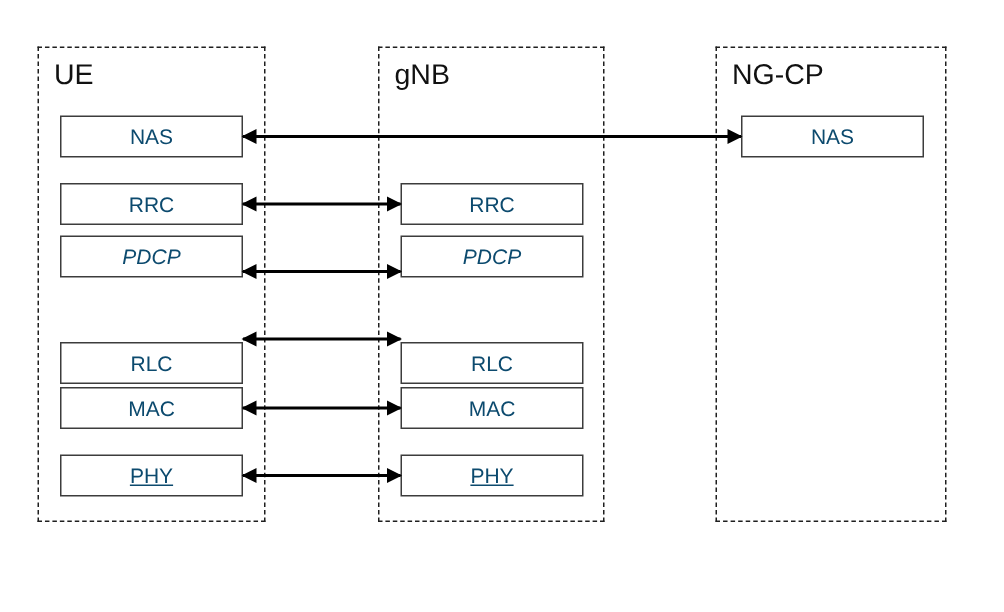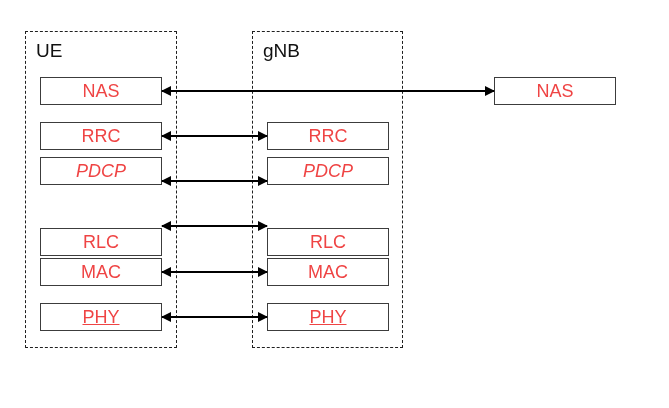--- a/index.html
+++ b/index.html
@@ -35,22 +35,22 @@
   }
 
   .layer {
     position: absolute;
     width: 122px;
     height: 28px;
     border: 1px solid #3c3c3c;
     background: #ffffff;
     text-align: center;
     line-height: 26px;
-    font-size: 18px;
-    color: #ef4444;
+    font-size: 14px;
+    color: #0c4a6e;
     z-index: 2;
   }
   .col-ue   { left: 40px; }
   .col-gnb  { left: 267px; }
   .col-ngcp { left: 494px; }
 
   .r0 { top: 77px; }
   .r1 { top: 122px; }
   .r2 { top: 157px; font-style: italic; }
   .r3 { top: 228px; }
@@ -95,20 +95,23 @@
 <body>
 
 <div class="canvas">
 
   <div class="group g-ue">
     <div class="group-label">UE</div>
   </div>
   <div class="group g-gnb">
     <div class="group-label">gNB</div>
   </div>
+  <div class="group g-ngcp">
+    <div class="group-label">NG-CP</div>
+  </div>
 
   <div class="layer col-ue r0">NAS</div>
   <div class="layer col-ue r1">RRC</div>
   <div class="layer col-ue r2">PDCP</div>
   <div class="layer col-ue r3">RLC</div>
   <div class="layer col-ue r4">MAC</div>
   <div class="layer col-ue r5">PHY</div>
 
   <div class="layer col-gnb r1">RRC</div>
   <div class="layer col-gnb r2">PDCP</div>

